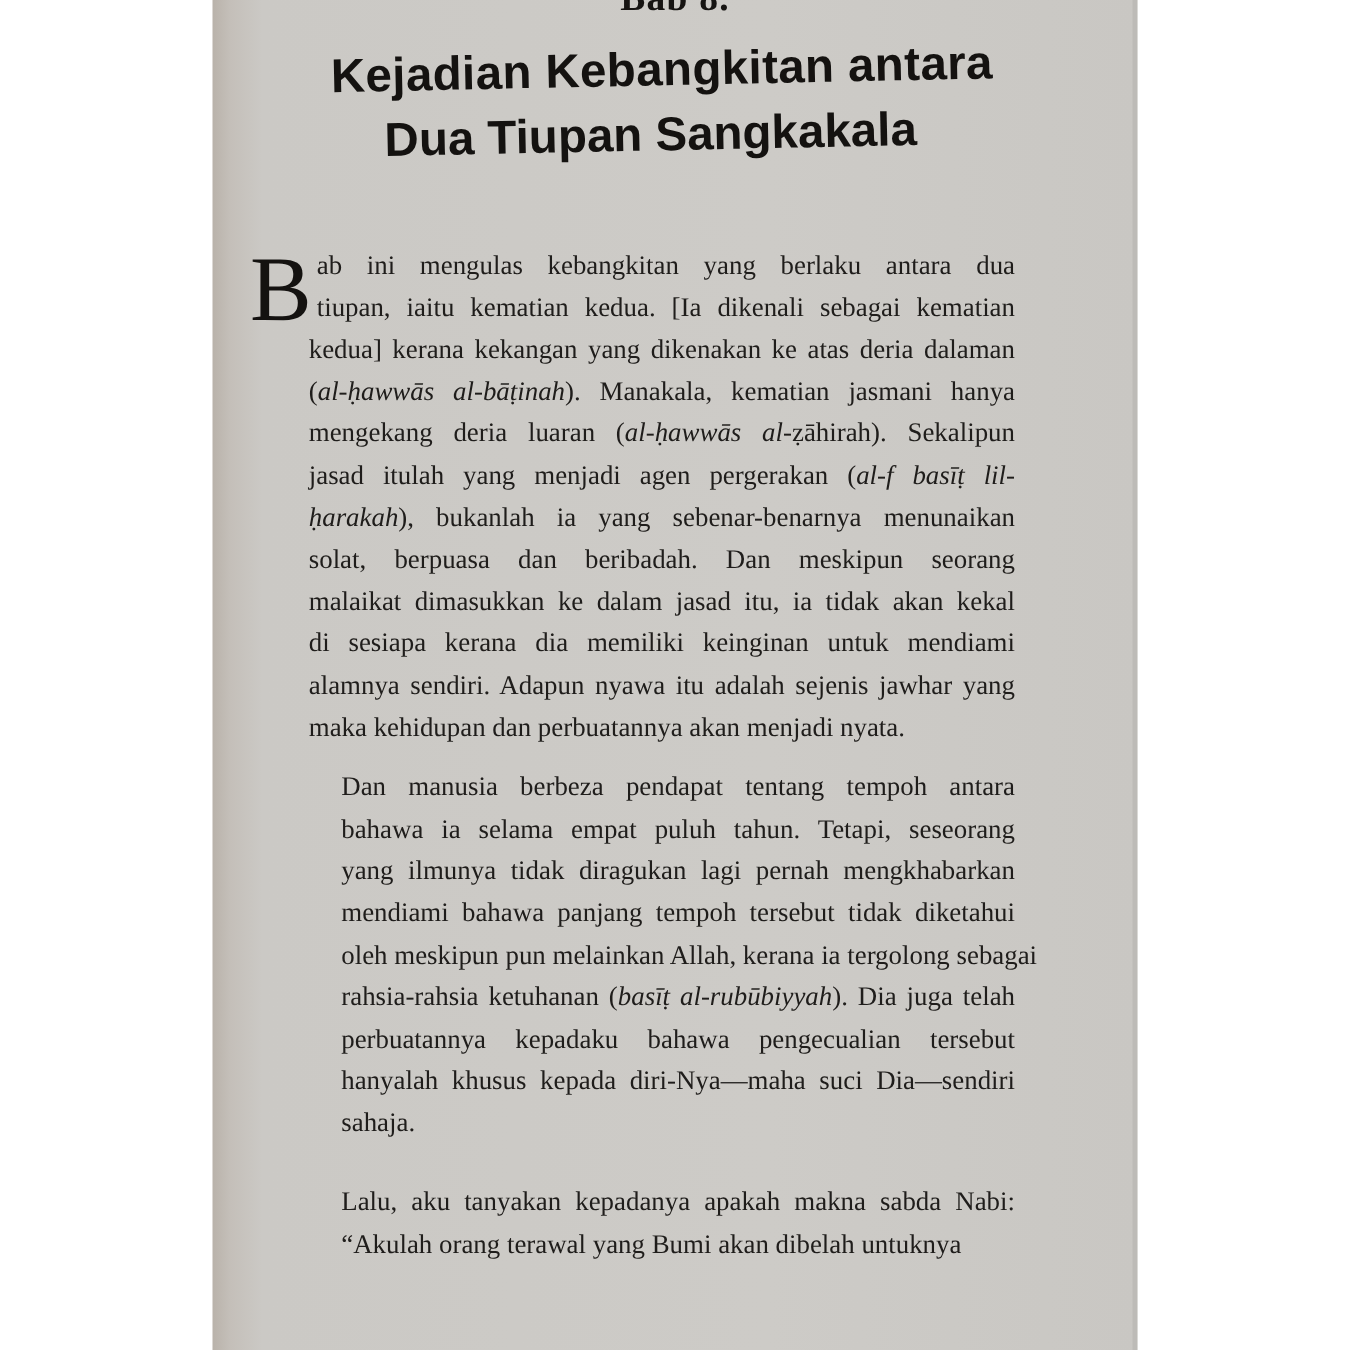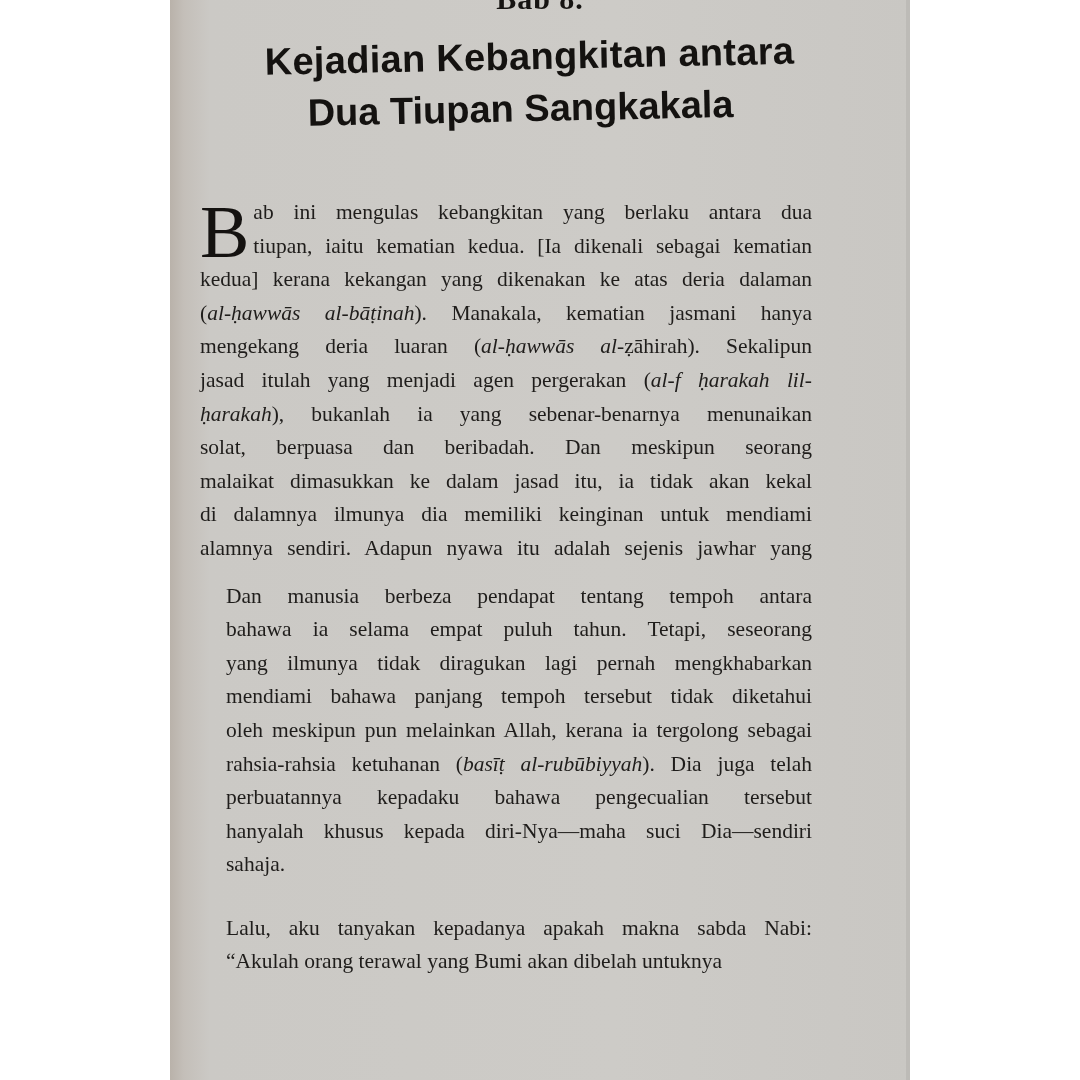--- a/index.html
+++ b/index.html
@@ -79,20 +79,21 @@
       line-height: 60px;
       margin: 6px 4px 0 0;
       font-family: "Liberation Serif", "DejaVu Serif", serif;
       color: #141210;
     }
     .line {
       display: block;
       text-align: justify;
       text-align-last: justify;
       white-space: nowrap;
+      margin-left: 47px;
     }
     .line.last {
       text-align-last: left;
     }
     .it { font-style: italic; }
     .para3 { margin-top: 30px !important; }
   </style>
 </head>
 <body>
 
@@ -107,26 +108,27 @@
   </h1>
 
   <div class="body-text">
     <p class="para" id="para-0">
         <span class="drop-cap">B</span>
         <span class="line">ab ini mengulas kebangkitan yang berlaku antara dua</span>
         <span class="line">tiupan, iaitu kematian kedua. [Ia dikenali sebagai kematian</span>
         <span class="line">kedua] kerana kekangan yang dikenakan ke atas deria dalaman</span>
         <span class="line">(<span class="it">al-ḥawwās al-bāṭinah</span>). Manakala, kematian jasmani hanya</span>
         <span class="line">mengekang deria luaran (<span class="it">al-ḥawwās al-</span>ẓāhirah). Sekalipun</span>
-        <span class="line">jasad itulah yang menjadi agen pergerakan (<span class="it">al-f ḥarakah lil-</span></span>
+        <span class="line">jasad itulah yang menjadi agen pergerakan (<span class="it">al-f basīṭ lil-</span></span>
         <span class="line"><span class="it">ḥarakah</span>), bukanlah ia yang sebenar-benarnya menunaikan</span>
         <span class="line">solat, berpuasa dan beribadah. Dan meskipun seorang</span>
         <span class="line">malaikat dimasukkan ke dalam jasad itu, ia tidak akan kekal</span>
-        <span class="line">di dalamnya ilmunya dia memiliki keinginan untuk mendiami</span>
+        <span class="line">di sesiapa kerana dia memiliki keinginan untuk mendiami</span>
         <span class="line">alamnya sendiri. Adapun nyawa itu adalah sejenis jawhar yang</span>
+        <span class="line last">maka kehidupan dan perbuatannya akan menjadi nyata.</span>
       </p>
     <p class="para indent" id="para-1">
         <span class="line" style="text-indent: 26px;">Dan manusia berbeza pendapat tentang tempoh antara</span>
         <span class="line">bahawa ia selama empat puluh tahun. Tetapi, seseorang</span>
         <span class="line">yang ilmunya tidak diragukan lagi pernah mengkhabarkan</span>
         <span class="line">mendiami bahawa panjang tempoh tersebut tidak diketahui</span>
         <span class="line">oleh meskipun pun melainkan Allah, kerana ia tergolong sebagai</span>
         <span class="line">rahsia-rahsia ketuhanan (<span class="it">basīṭ al-rubūbiyyah</span>). Dia juga telah</span>
         <span class="line">perbuatannya kepadaku bahawa pengecualian tersebut</span>
         <span class="line">hanyalah khusus kepada diri-Nya—maha suci Dia—sendiri</span>

